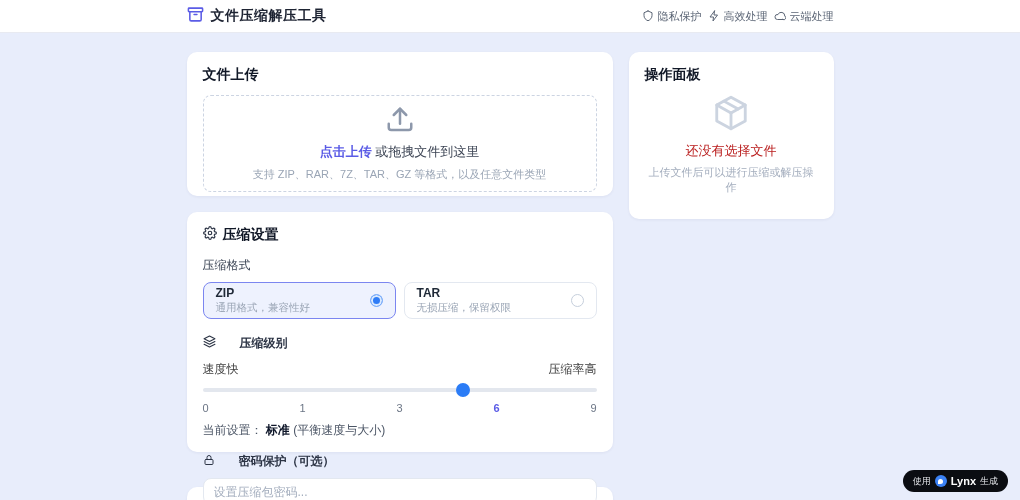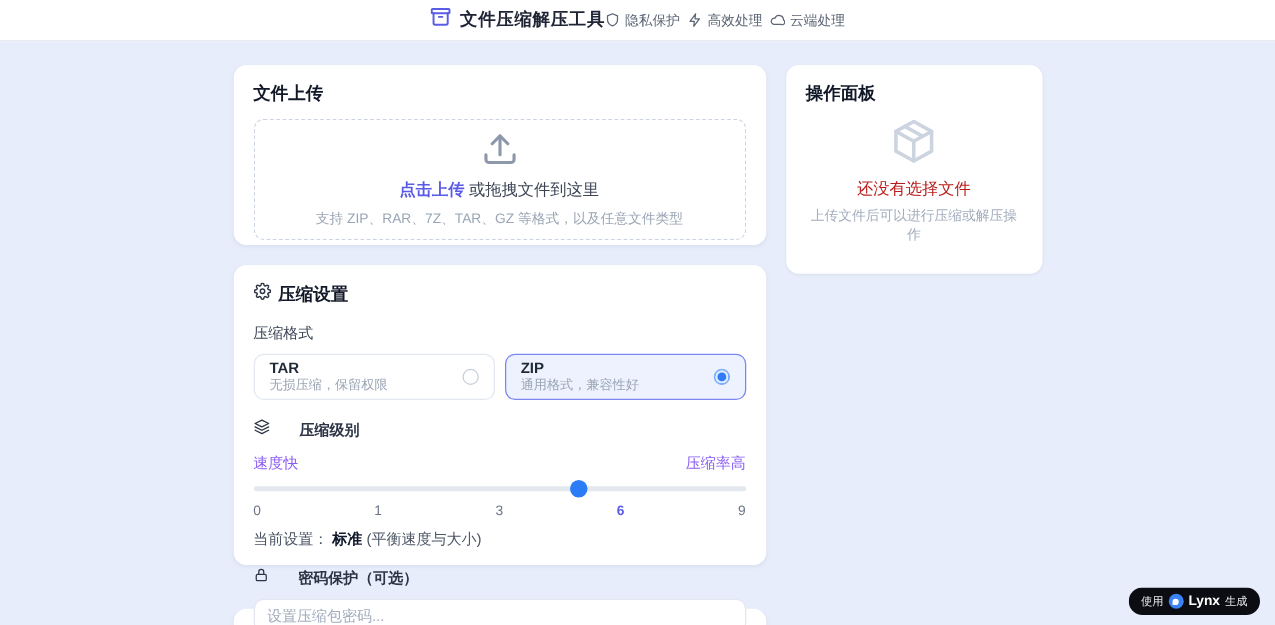--- a/index.html
+++ b/index.html
@@ -8,21 +8,21 @@
     font-family:"Liberation Sans","DejaVu Sans",sans-serif;
     background:#e8edfb;
     color:#1f2937;
   }
   
   .header {
     height:33px; background:#ffffff; border-bottom:1px solid #e8eaf1;
     display:flex; align-items:center;
   }
   .container { width:647px; margin:0 auto; }
-  .header .container { display:flex; align-items:center; justify-content:center; }
+  .header .container { display:flex; align-items:center; justify-content:space-between; }
   .brand { display:flex; align-items:center; gap:7px; }
   .brand-title { font-size:14px; font-weight:700; color:#1e2433; letter-spacing:.5px; }
   .features { display:flex; align-items:center; gap:6px; }
   .feature { display:flex; align-items:center; gap:4px; font-size:11px; color:#5b6575; }
   .feature svg { display:block; }
   
   .main { padding-top:19px; }
   .cols { display:flex; gap:16px; align-items:flex-start; }
   .col-left { width:426px; }
   .col-right { width:205px; }
@@ -56,21 +56,21 @@
   }
   .format-option.selected {
     background:#eef2fe; border:1.5px solid #7b86f0;
   }
   .fmt-name { font-size:12px; font-weight:700; color:#1f2937; line-height:1.25; }
   .fmt-desc { font-size:10.5px; color:#9aa5b5; line-height:1.25; }
   .radio { width:13px; height:13px; border-radius:50%; border:1px solid #c6cfdc; background:#fff; flex:none; }
   .radio.checked { border:1px solid #7fb0fa; background:#2f7cf6; box-shadow:inset 0 0 0 2px #dbeafe; }
   .sub-head { display:flex; align-items:center; gap:24px; margin-top:15px;text-align:right; }
   .sub-head-label { font-size:12px; font-weight:600; color:#2c3445; }
-  .slider-ends { display:flex; justify-content:space-between; margin-top:9px; font-size:12px; color:#8b5cf6; }
+  .slider-ends { display:flex; justify-content:space-between; margin-top:9px; font-size:12px; color:#404040; }
   .slider { position:relative; height:14px; margin-top:5px; cursor:pointer; }
   .slider-track { position:absolute; top:5px; left:0; right:0; height:4px; border-radius:2px; background:#e3e7ee; }
   .slider-thumb {
     position:absolute; top:0; left:66.2%; width:14px; height:14px; margin-left:-7px;
     border-radius:50%; background:#2b7cf6;
   }
   .ticks { display:flex; justify-content:space-between; margin-top:5px; font-size:11px; color:#6b7585; }
   .ticks .active { color:#5b5ce6; font-weight:600; }
   .current-line { margin-top:8px; font-size:12px; color:#4b5565; }
   .current-line .val { color:#0f172a; font-weight:600; }
@@ -177,34 +177,34 @@
               <circle cx="12" cy="12" r="3"></circle>
               <path d="M19.4 15a1.7 1.7 0 0 0 .34 1.87l.06.06a2 2 0 1 1-2.83 2.83l-.06-.06a1.7 1.7 0 0 0-1.87-.34 1.7 1.7 0 0 0-1 1.55V21a2 2 0 1 1-4 0v-.09a1.7 1.7 0 0 0-1-1.55 1.7 1.7 0 0 0-1.87.34l-.06.06a2 2 0 1 1-2.83-2.83l.06-.06a1.7 1.7 0 0 0 .34-1.87 1.7 1.7 0 0 0-1.55-1H3a2 2 0 1 1 0-4h.09a1.7 1.7 0 0 0 1.55-1 1.7 1.7 0 0 0-.34-1.87l-.06-.06a2 2 0 1 1 2.83-2.83l.06.06a1.7 1.7 0 0 0 1.87.34h.01a1.7 1.7 0 0 0 1-1.55V3a2 2 0 1 1 4 0v.09a1.7 1.7 0 0 0 1 1.55 1.7 1.7 0 0 0 1.87-.34l.06-.06a2 2 0 1 1 2.83 2.83l-.06.06a1.7 1.7 0 0 0-.34 1.87v.01a1.7 1.7 0 0 0 1.55 1H21a2 2 0 1 1 0 4h-.09a1.7 1.7 0 0 0-1.55 1z"></path>
             </svg>
           </span>
           <h2 class="card-title">压缩设置</h2>
         </div>
 
         <div class="field-label">压缩格式</div>
 
         <div class="format-row">
+          <div class="format-option selected">
+            <span>
+              <div class="fmt-name">ZIP</div>
+              <div class="fmt-desc">通用格式，兼容性好</div>
+            </span>
+            <span class="radio checked"></span>
+          </div>
           <div class="format-option">
             <span>
               <div class="fmt-name">TAR</div>
               <div class="fmt-desc">无损压缩，保留权限</div>
             </span>
             <span class="radio"></span>
           </div>
-          <div class="format-option selected">
-            <span>
-              <div class="fmt-name">ZIP</div>
-              <div class="fmt-desc">通用格式，兼容性好</div>
-            </span>
-            <span class="radio checked"></span>
-          </div>
         </div>
 
         <div class="sub-head">
           <span>
             <svg width="13" height="13" viewBox="0 0 24 24" fill="none" stroke="#2c3445" stroke-width="2" stroke-linecap="round" stroke-linejoin="round">
               <path d="M12 2 2 7l10 5 10-5-10-5z"></path>
               <path d="M2 12l10 5 10-5"></path>
               <path d="M2 17l10 5 10-5"></path>
             </svg>
           </span>

